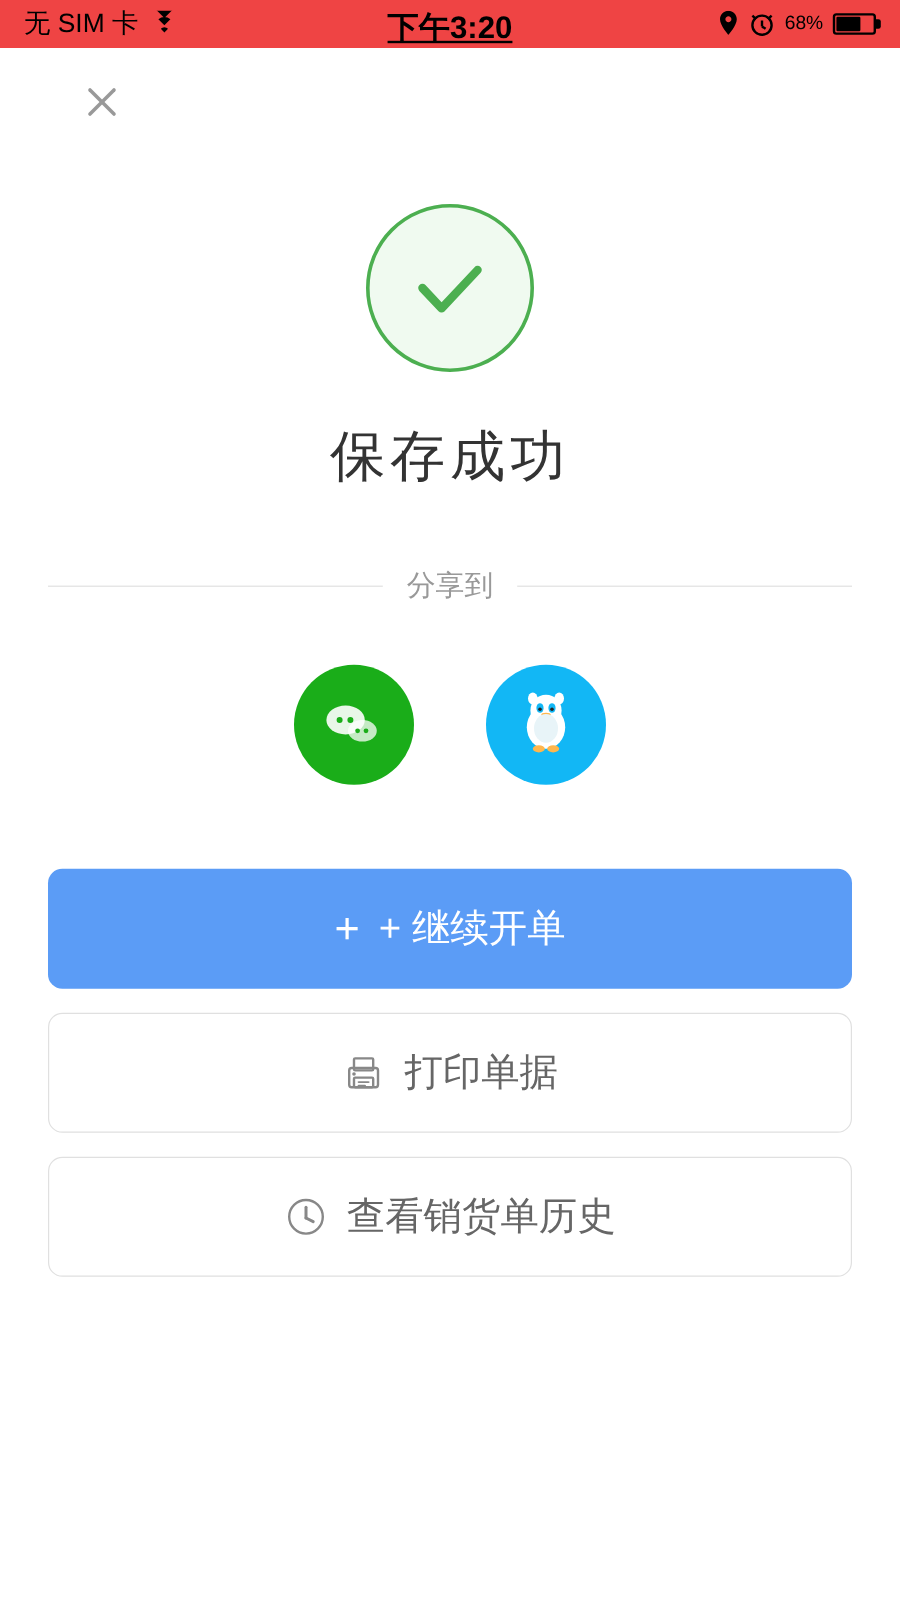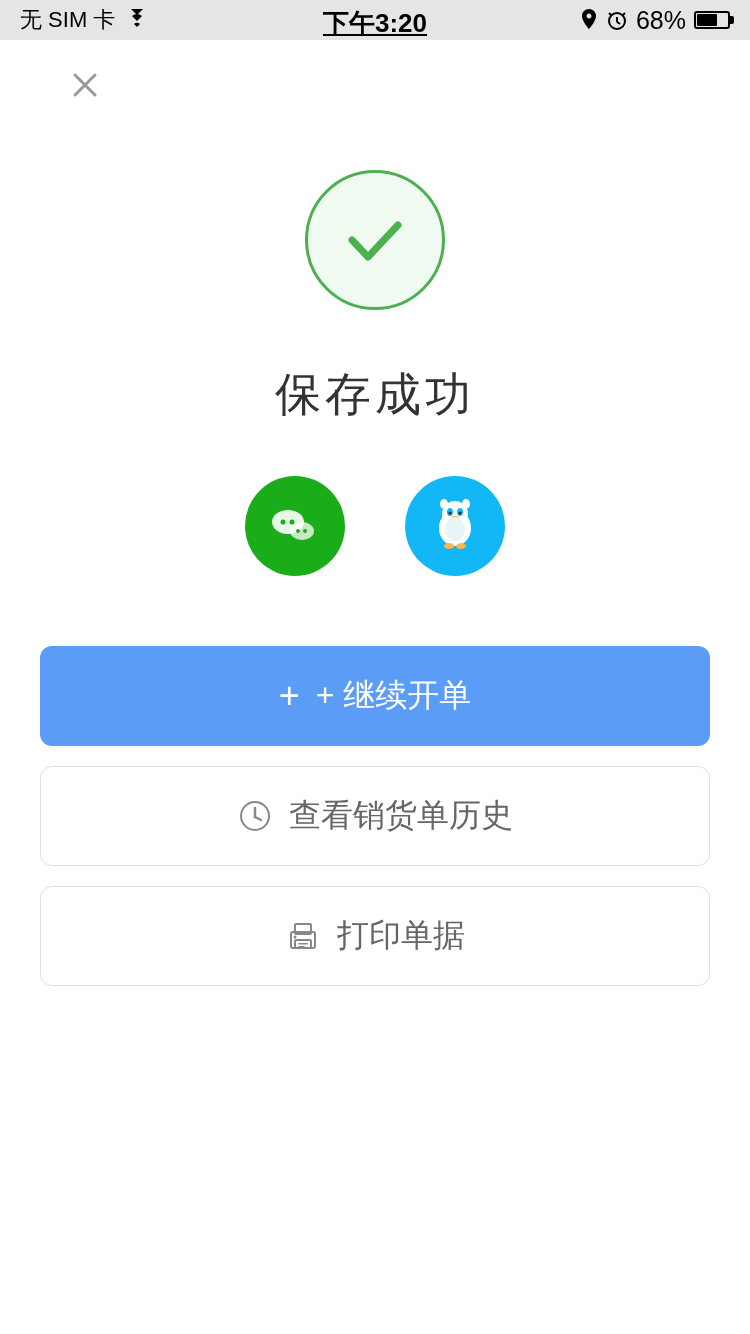--- a/index.html
+++ b/index.html
@@ -10,21 +10,21 @@
       background: #ffffff;
       font-family: -apple-system, "PingFang SC", "Helvetica Neue", Arial, sans-serif;
       display: flex;
       flex-direction: column;
     }
 
     
     .status-bar {
       width: 100%;
       height: 40px;
-      background: #e5e5e5;
+      background: #ef4444;
       display: flex;
       align-items: center;
       justify-content: space-between;
       padding: 0 20px;
       flex-shrink: 0;
     }
     .status-left {
       display: flex;
       align-items: center;
       gap: 8px;
@@ -116,21 +116,21 @@
       justify-content: center;
       margin-top: 60px;
     }
     .checkmark {
       width: 70px;
       height: 70px;
     }
 
     
     .success-title {
-      margin-top: 54px;
+      margin-top: 40px;
       font-size: 46px;
       font-weight: 400;
       color: #333;
       letter-spacing: 4px;
     }
 
     
     .share-divider {
       width: 100%;
       display: flex;
@@ -225,21 +225,21 @@
       <path d="M9 0C5.13 0 2 3.13 2 7c0 5.25 7 13 7 13s7-7.75 7-13c0-3.87-3.13-7-7-7zm0 9.5c-1.38 0-2.5-1.12-2.5-2.5S7.62 4.5 9 4.5s2.5 1.12 2.5 2.5S10.38 9.5 9 9.5z" fill="#000"></path>
     </svg>
 
     <svg width="22" height="22" viewBox="0 0 22 22">
       <circle cx="11" cy="12" r="8" fill="none" stroke="#000" stroke-width="2"></circle>
       <line x1="11" y1="8" x2="11" y2="13" stroke="#000" stroke-width="2"></line>
       <line x1="11" y1="13" x2="14" y2="15" stroke="#000" stroke-width="2"></line>
       <line x1="3" y1="4" x2="6" y2="7" stroke="#000" stroke-width="2"></line>
       <line x1="19" y1="4" x2="16" y2="7" stroke="#000" stroke-width="2"></line>
     </svg>
-    <span style="font-size:25px;">68%</span>
+    <span style="font-size:16px;">68%</span>
     <div class="battery-icon">
       <div class="battery-fill"></div>
     </div>
   </div>
 </div>
 
 <div class="main-content">
 
   <div class="close-btn">
     <svg viewBox="0 0 32 32" fill="none">
@@ -249,20 +249,25 @@
   </div>
 
   <div class="success-circle">
     <svg class="checkmark" viewBox="0 0 70 70">
       <polyline points="12,35 28,52 58,20" fill="none" stroke="#4caf50" stroke-width="7" stroke-linecap="round" stroke-linejoin="round"></polyline>
     </svg>
   </div>
 
   <div class="success-title">保存成功</div>
 
+  <div class="share-divider">
+    <div class="divider-line"></div>
+    <span class="share-label">分享到</span>
+    <div class="divider-line"></div>
+  </div>
 
   <div class="share-icons">
 
     <div class="share-icon-btn wechat-icon">
       <svg width="60" height="60" viewBox="0 0 60 60">
 
         <ellipse cx="23" cy="26" rx="16" ry="12" fill="white" opacity="0.9"></ellipse>
         <circle cx="18" cy="26" r="2.5" fill="#1aad19"></circle>
         <circle cx="27" cy="26" r="2.5" fill="#1aad19"></circle>
         <ellipse cx="37" cy="35" rx="12" ry="9" fill="white" opacity="0.75"></ellipse>
@@ -294,37 +299,37 @@
         <ellipse cx="30" cy="33" rx="10" ry="12" fill="#e8f4f8"></ellipse>
       </svg>
     </div>
   </div>
 
   <div class="action-buttons">
 
     <button class="btn btn-primary">
       <span style="font-size:36px; font-weight:300;">+</span>
       <span style="margin-left:0;">+ 继续开单</span>
-    </button>
-
-    <button class="btn btn-secondary">
-      <svg width="36" height="36" viewBox="0 0 36 36">
-        <circle cx="18" cy="18" r="14" fill="none" stroke="#888" stroke-width="2"></circle>
-        <line x1="18" y1="10" x2="18" y2="19" stroke="#888" stroke-width="2.5" stroke-linecap="round"></line>
-        <line x1="18" y1="19" x2="24" y2="22" stroke="#888" stroke-width="2.5" stroke-linecap="round"></line>
-      </svg>
-      <span>查看销货单历史</span>
     </button>
 
     <button class="btn btn-secondary">
       <svg width="36" height="36" viewBox="0 0 36 36">
         <rect x="6" y="14" width="24" height="16" rx="2" fill="none" stroke="#888" stroke-width="2"></rect>
         <rect x="10" y="6" width="16" height="10" rx="1" fill="none" stroke="#888" stroke-width="2"></rect>
         <rect x="10" y="22" width="16" height="8" rx="1" fill="white" stroke="#888" stroke-width="2"></rect>
         <rect x="13" y="25" width="10" height="1.5" fill="#888" rx="1"></rect>
         <rect x="13" y="28" width="7" height="1.5" fill="#888" rx="1"></rect>
         <circle cx="10" cy="19" r="1.5" fill="#888"></circle>
       </svg>
       <span>打印单据</span>
     </button>
+
+    <button class="btn btn-secondary">
+      <svg width="36" height="36" viewBox="0 0 36 36">
+        <circle cx="18" cy="18" r="14" fill="none" stroke="#888" stroke-width="2"></circle>
+        <line x1="18" y1="10" x2="18" y2="19" stroke="#888" stroke-width="2.5" stroke-linecap="round"></line>
+        <line x1="18" y1="19" x2="24" y2="22" stroke="#888" stroke-width="2.5" stroke-linecap="round"></line>
+      </svg>
+      <span>查看销货单历史</span>
+    </button>
   </div>
 
 </div>
 
 </body></html>

